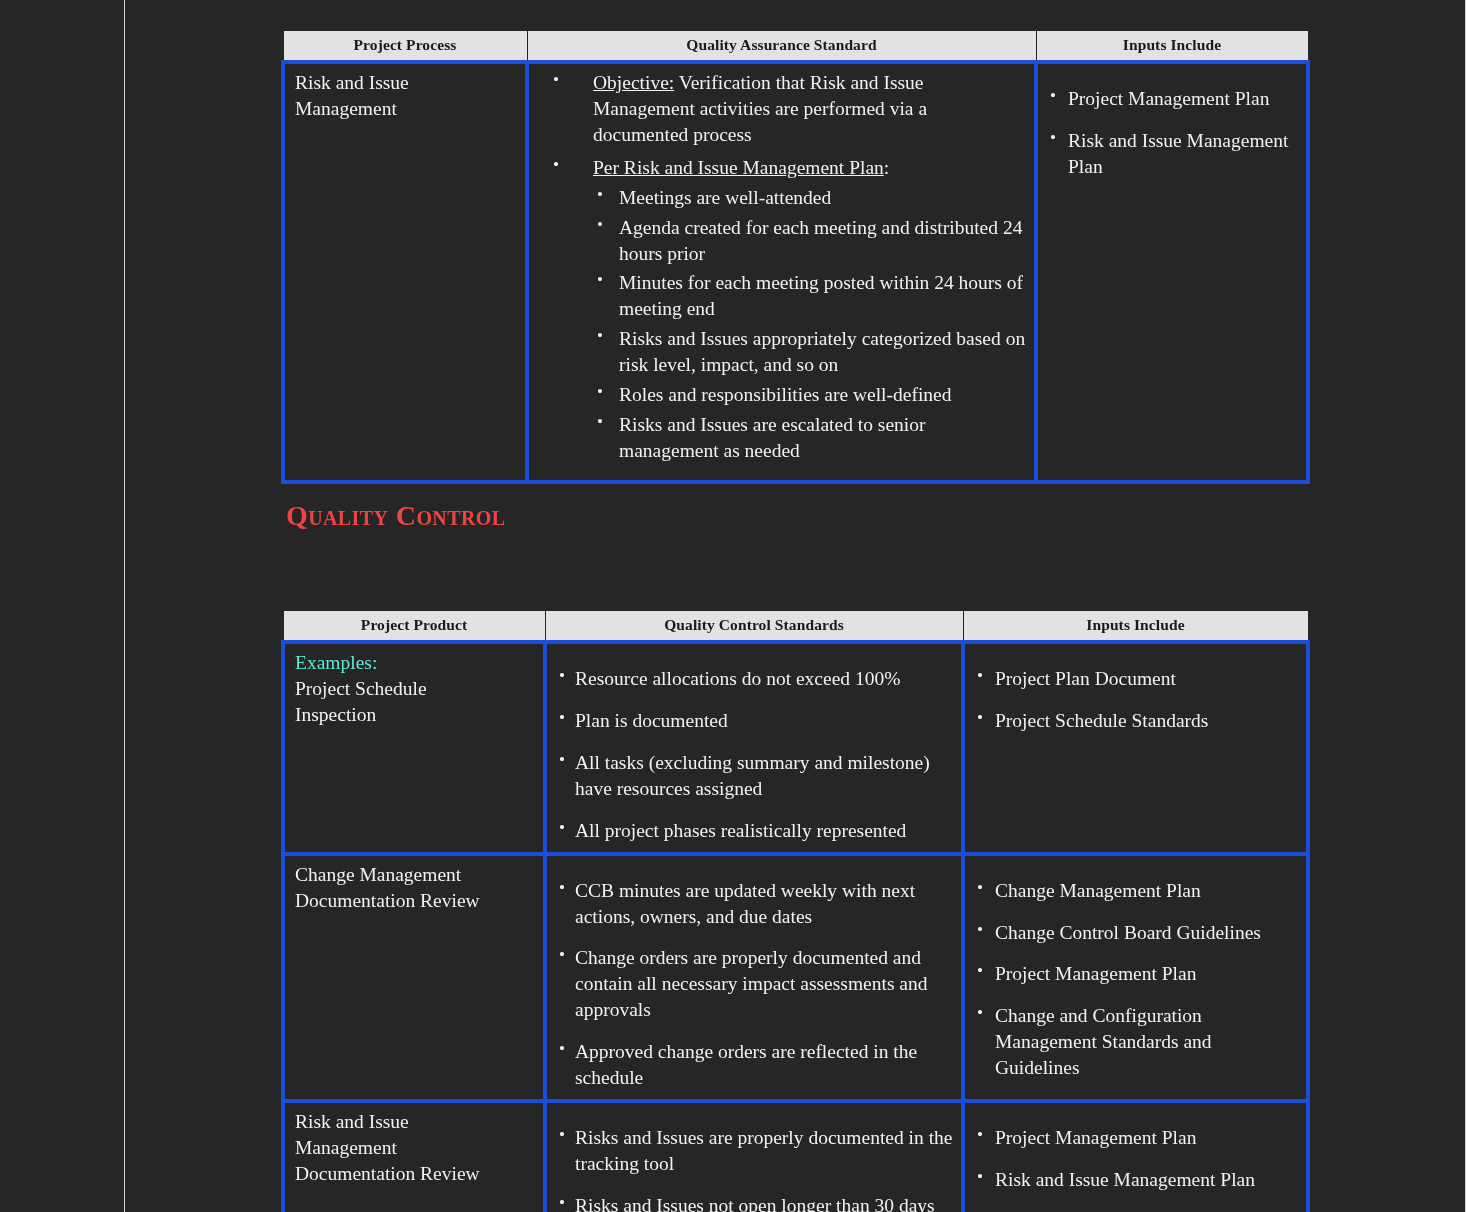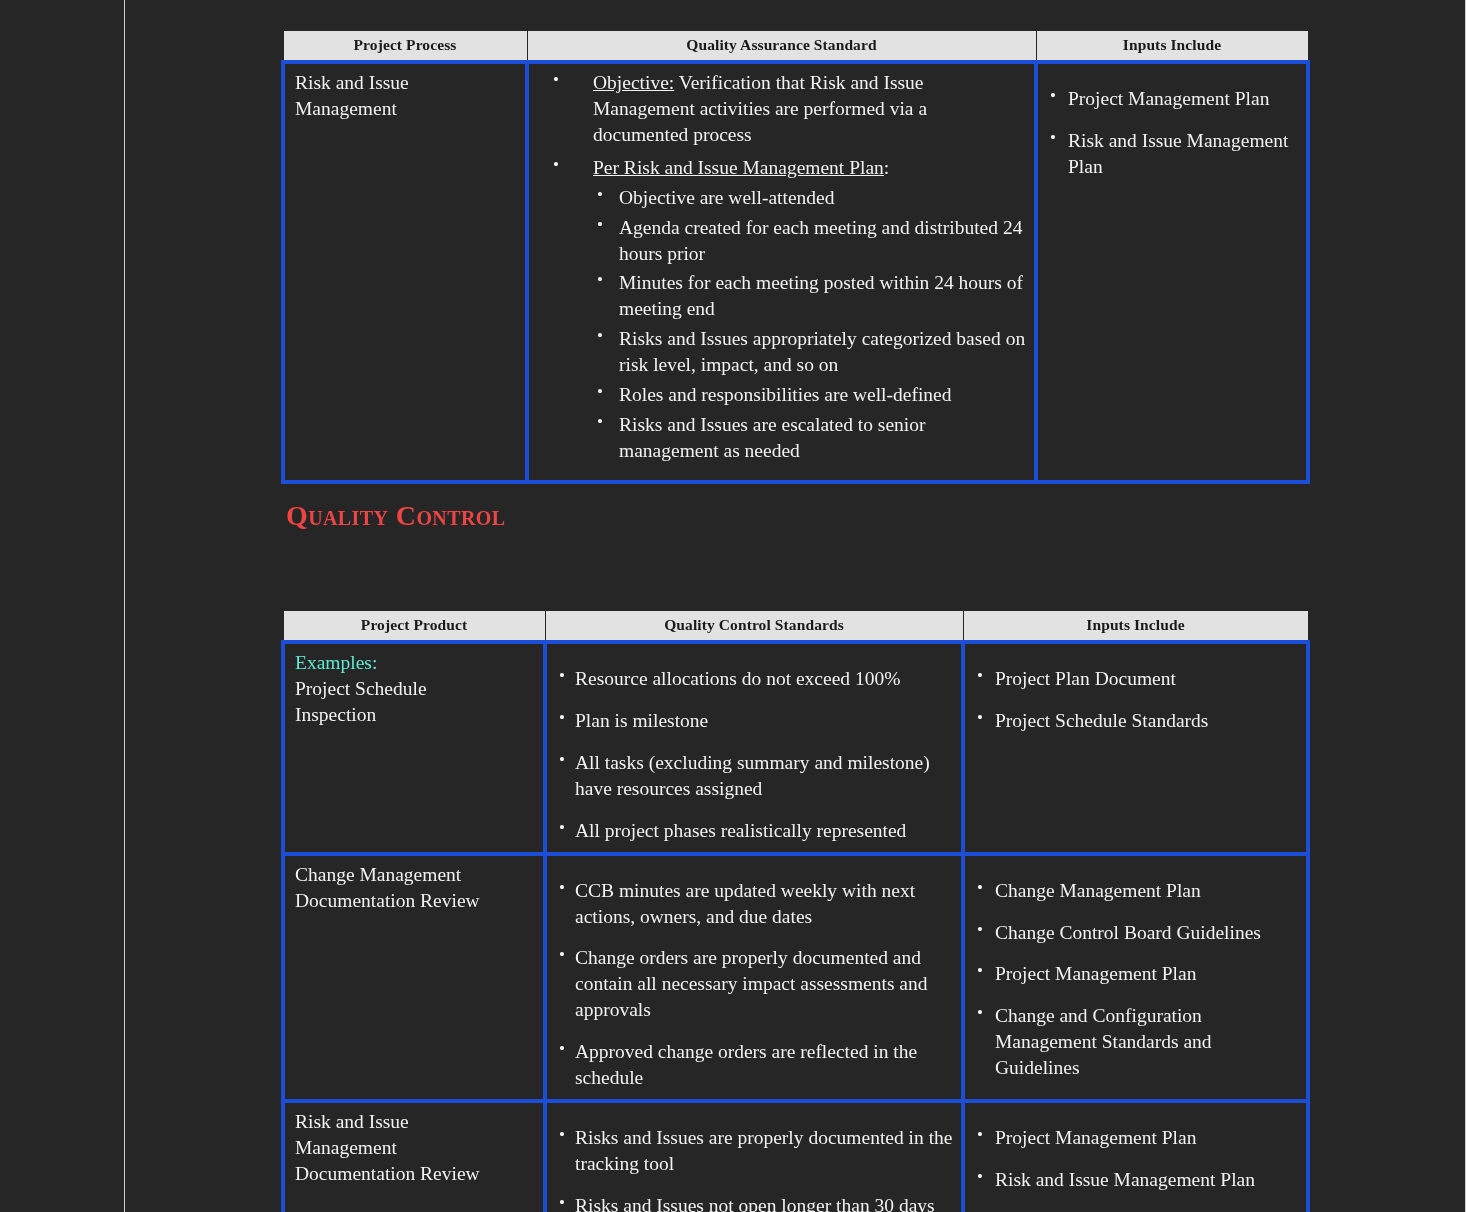--- a/index.html
+++ b/index.html
@@ -193,21 +193,21 @@
 Management</span>
             </td>
             <td>
               <ul class="lvl1">
                 <li>
                   <span class="u">Objective:</span><span> Verification that Risk and Issue Management activities are performed via a documented process</span>
                 </li>
                 <li>
                   <span class="u">Per Risk and Issue Management Plan</span><span>:</span>
                   <ul class="lvl2">
-                    <li>Objective are well-attended</li>
+                    <li>Meetings are well-attended</li>
                     <li>Agenda created for each meeting and distributed 24 hours prior</li>
                     <li>Minutes for each meeting posted within 24 hours of meeting end</li>
                     <li>Risks and Issues appropriately categorized based on risk level, impact, and so on</li>
                     <li>Roles and responsibilities are well-defined</li>
                     <li>Risks and Issues are escalated to senior management as needed</li>
                   </ul>
                 </li>
               </ul>
             </td>
             <td>
@@ -243,21 +243,21 @@
 
           <tr>
             <td>
               <span class="examples-label" style="color: #5eead4;">Examples:</span>
               <span class="cell-title">Project Schedule
 Inspection</span>
             </td>
             <td>
               <ul class="dot">
                 <li>Resource allocations do not exceed 100%</li>
-                <li>Plan is milestone</li>
+                <li>Plan is documented</li>
                 <li>All tasks (excluding summary and milestone) have resources assigned</li>
                 <li>All project phases realistically represented</li>
               </ul>
             </td>
             <td>
               <ul class="dot wide">
                 <li>Project Plan Document</li>
                 <li>Project Schedule Standards</li>
               </ul>
             </td>

